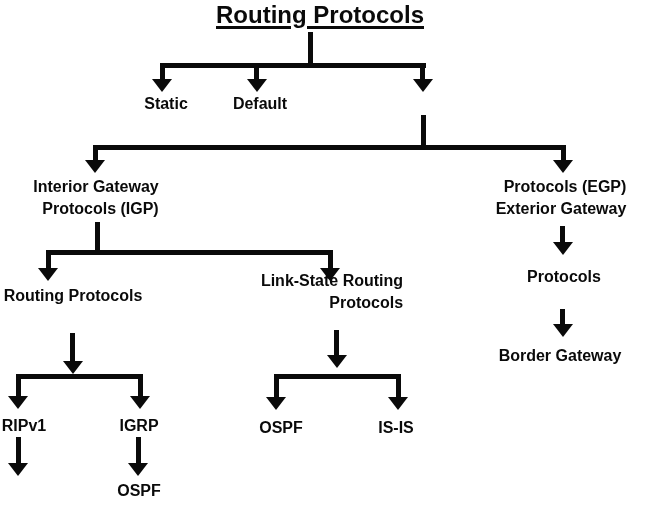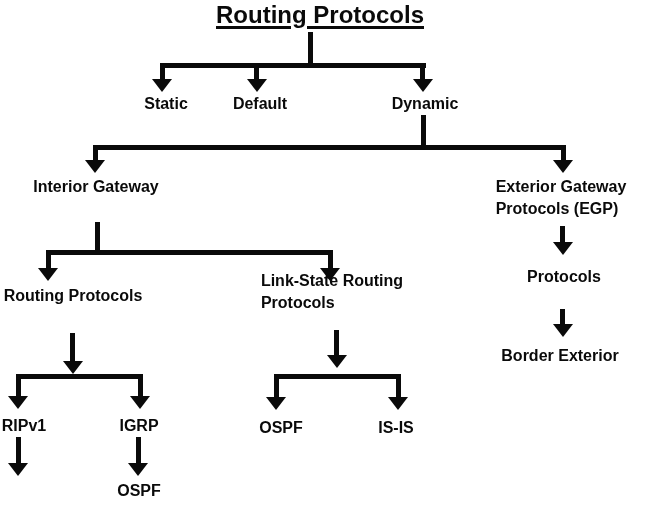--- a/index.html
+++ b/index.html
@@ -12,21 +12,21 @@
     position:absolute; transform:translateX(-50%); font-weight:bold; font-size:24px;
     line-height:28px; text-decoration:underline; text-decoration-thickness:3px;
     text-underline-offset:3px; white-space:nowrap;
   }
   .lbl {
     position:absolute; transform:translateX(-50%); font-weight:bold; font-size:16px;
     line-height:20px; white-space:nowrap; text-align:left;
   }
   .lbl2 {
     position:absolute; transform:translateX(-50%); font-weight:bold; font-size:16px;
-    line-height:22px; white-space:nowrap; text-align:left;
+    line-height:22px; white-space:nowrap; text-align:right;
   }
   .h { position:absolute; height:5px; background:var(--ink); }
   .v { position:absolute; width:5px; background:var(--ink); }
   .ah {
     position:absolute; width:0; height:0;
     border-left:10px solid transparent; border-right:10px solid transparent;
     border-top:13px solid var(--ink);
   }
 </style>
 </head>
@@ -41,35 +41,35 @@
 
   <div class="v" style="left:160px; top:63px; height:17px;"></div>
   <div class="ah" style="left:152px; top:79px;"></div>
   <div class="v" style="left:254px; top:63px; height:17px;"></div>
   <div class="ah" style="left:247px; top:79px;"></div>
   <div class="v" style="left:420px; top:63px; height:17px;"></div>
   <div class="ah" style="left:413px; top:79px;"></div>
 
   <div class="lbl" style="left:166px; top:94px;">Static</div>
   <div class="lbl" style="left:260px; top:94px;">Default</div>
-  <div class="lbl" style="left:425px; top:94px;">Dynamic</div>
 
   <div class="v" style="left:421px; top:115px; height:32px;"></div>
   <div class="h" style="left:93px; top:145px; width:473px;"></div>
   <div class="v" style="left:93px; top:145px; height:16px;"></div>
   <div class="ah" style="left:85px; top:160px;"></div>
   <div class="v" style="left:561px; top:145px; height:16px;"></div>
   <div class="ah" style="left:553px; top:160px;"></div>
 
   <div class="lbl2" style="left:96px; top:176px;">
     <div>Interior Gateway</div>
+    <div>Protocols (IGP)</div>
   </div>
   <div class="lbl2" style="left:561px; top:176px;">
+    <div>Protocols (EGP)</div>
     <div>Exterior Gateway</div>
-    <div>Protocols (EGP)</div>
   </div>
 
   <div class="v" style="left:95px; top:222px; height:31px;"></div>
   <div class="h" style="left:46px; top:250px; width:287px;"></div>
   <div class="v" style="left:46px; top:250px; height:19px;"></div>
   <div class="ah" style="left:38px; top:268px;"></div>
   <div class="v" style="left:328px; top:250px; height:19px;"></div>
   <div class="ah" style="left:320px; top:268px;"></div>
 
   <div class="lbl2" style="left:73px; top:285px;">
@@ -111,16 +111,16 @@
   <div class="lbl" style="left:396px; top:418px;">IS-IS</div>
 
   <div class="v" style="left:560px; top:226px; height:17px;"></div>
   <div class="ah" style="left:553px; top:242px;"></div>
   <div class="lbl2" style="left:564px; top:266px;">
     <div>Protocols</div>
   </div>
   <div class="v" style="left:560px; top:309px; height:16px;"></div>
   <div class="ah" style="left:553px; top:324px;"></div>
   <div class="lbl2" style="left:560px; top:345px;">
-    <div>Border Exterior</div>
+    <div>Border Gateway</div>
   </div>
 
 </div>
 
 </body></html>

